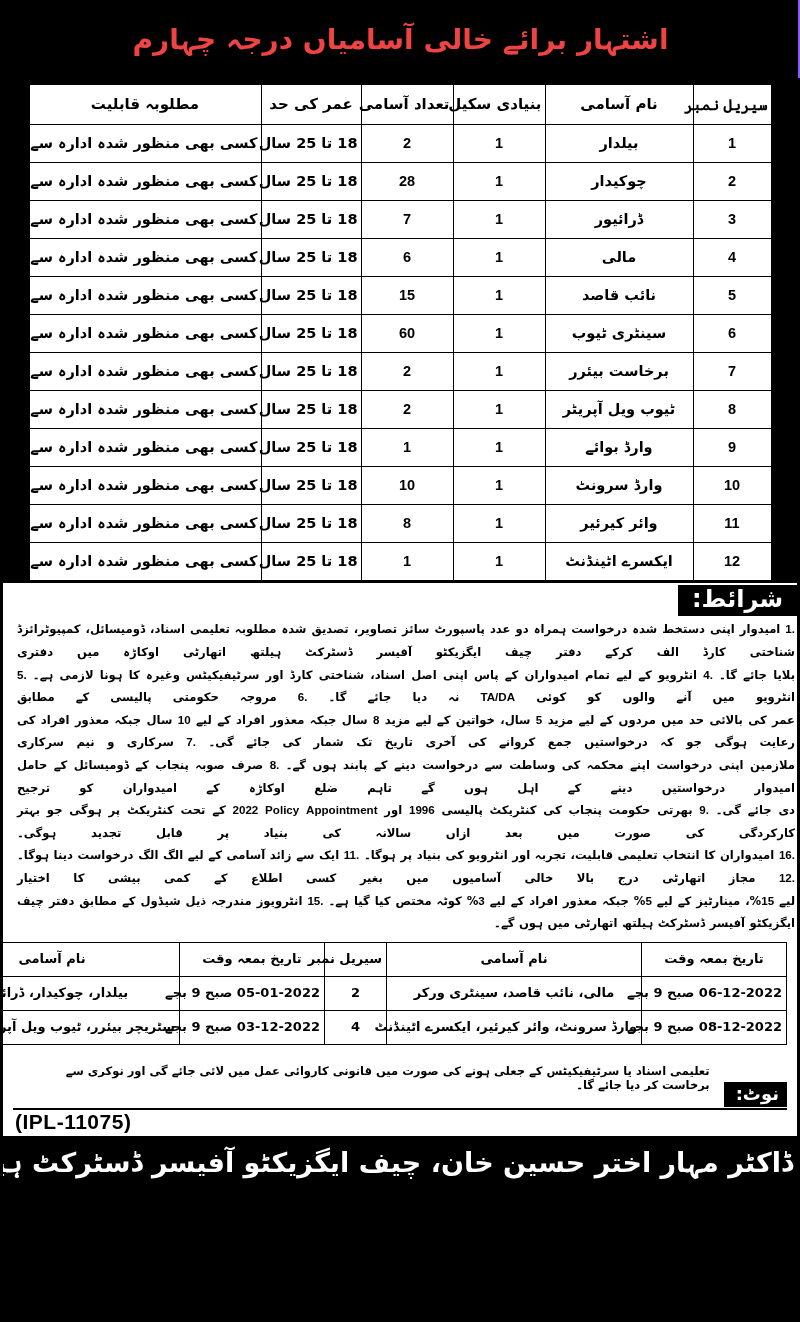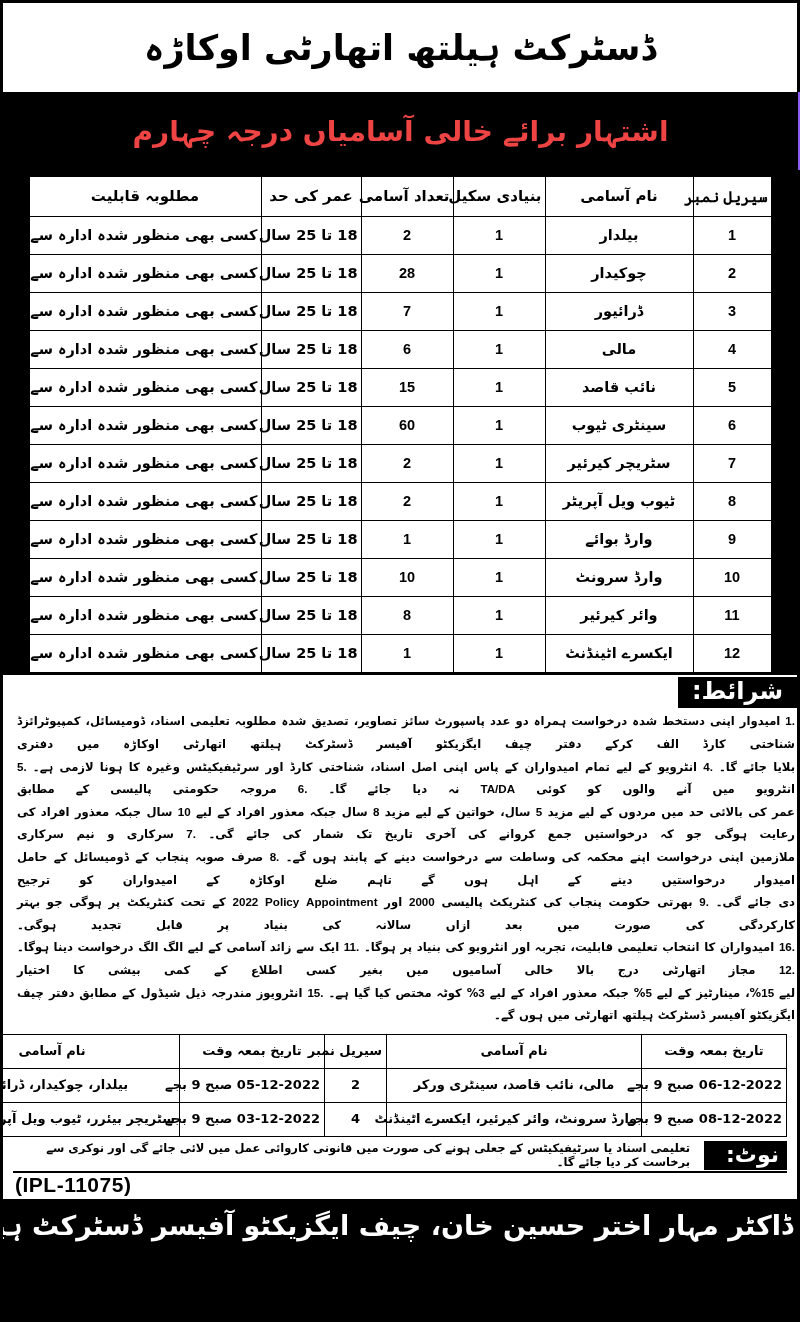--- a/index.html
+++ b/index.html
@@ -177,26 +177,27 @@
   }
   .note-row {
     display: flex;
     align-items: stretch;
     border-bottom: 2px solid #000;
     padding-bottom: 1px;
   }
   .note-label {
     background: #000;
     color: #fff;
-    font-size: 22px;
-    font-weight: bold;
-    padding: 1px 8px 3px 22px;
+    font-size: 18px;
+    font-weight: bold;
+    padding: 1px 8px 3px 12px;
     white-space: nowrap;
     display: flex;
     align-items: center;
+    margin-top: 33px;
   }
   .note-text {
     font-size: 11.5px;
     font-weight: bold;
     display: flex;
     align-items: center;
     padding: 0 14px;
     flex: 1;
     justify-content: center;
   }
@@ -233,23 +234,20 @@
     line-height: 1.25;
     white-space: nowrap;
     padding: 6px 4px 0 4px;
   }
 </style>
 </head>
 <body>
 
 <div class="page">
 
-  <div class="masthead">
-    <div class="masthead-title">ڈسٹرکٹ ہیلتھ اتھارٹی اوکاڑہ</div>
-  </div>
 
   <div class="subhead">
     <div class="subhead-title">اشتہار برائے خالی آسامیاں درجہ چہارم</div>
   </div>
 
   <div class="table-wrap">
     <table class="vac">
       <colgroup>
         <col class="col-sr">
           <col class="col-name">
@@ -312,21 +310,21 @@
           <tr>
             <td class="num">6</td>
             <td>سینٹری ٹیوب</td>
             <td class="num">1</td>
             <td class="num">60</td>
             <td>18 تا 25 سال</td>
             <td class="qual">کسی بھی منظور شدہ ادارہ سے پرائمری پاس سرٹیفیکیٹ</td>
           </tr>
           <tr>
             <td class="num">7</td>
-            <td>سٹریچر کیرئیر</td>
+            <td>برخاست بیئرر</td>
             <td class="num">1</td>
             <td class="num">2</td>
             <td>18 تا 25 سال</td>
             <td class="qual">کسی بھی منظور شدہ ادارہ سے مڈل پاس سرٹیفیکیٹ</td>
           </tr>
           <tr>
             <td class="num">8</td>
             <td>ٹیوب ویل آپریٹر</td>
             <td class="num">1</td>
             <td class="num">2</td>
@@ -371,21 +369,21 @@
 
   <div class="cond-section">
     <div class="cond-head-row">
       <div class="cond-head">شرائط:</div>
     </div>
     <div class="cond-body">
         <div><span class="lat">1.</span> امیدوار اپنی دستخط شدہ درخواست ہمراہ دو عدد پاسپورٹ سائز تصاویر، تصدیق شدہ مطلوبہ تعلیمی اسناد، ڈومیسائل، کمپیوٹرائزڈ شناختی کارڈ الف کرکے دفتر چیف ایگزیکٹو آفیسر ڈسٹرکٹ ہیلتھ اتھارٹی اوکاڑہ میں دفتری</div>
         <div>بلایا جائے گا۔ <span class="lat">4.</span> انٹرویو کے لیے تمام امیدواران کے پاس اپنی اصل اسناد، شناختی کارڈ اور سرٹیفیکیٹس وغیرہ کا ہونا لازمی ہے۔ <span class="lat">5.</span> انٹرویو میں آنے والوں کو کوئی <span class="lat">TA/DA</span> نہ دیا جائے گا۔ <span class="lat">6.</span> مروجہ حکومتی پالیسی کے مطابق</div>
         <div>عمر کی بالائی حد میں مردوں کے لیے مزید <span class="lat">5</span> سال، خواتین کے لیے مزید <span class="lat">8</span> سال جبکہ معذور افراد کے لیے <span class="lat">10</span> سال جبکہ معذور افراد کی رعایت ہوگی جو کہ درخواستیں جمع کروانے کی آخری تاریخ تک شمار کی جائے گی۔ <span class="lat">7.</span> سرکاری و نیم سرکاری</div>
         <div>ملازمین اپنی درخواست اپنے محکمہ کی وساطت سے درخواست دینے کے پابند ہوں گے۔ <span class="lat">8.</span> صرف صوبہ پنجاب کے ڈومیسائل کے حامل امیدوار درخواستیں دینے کے اہل ہوں گے تاہم ضلع اوکاڑہ کے امیدواران کو ترجیح</div>
-        <div>دی جائے گی۔ <span class="lat">9.</span> بھرتی حکومت پنجاب کی کنٹریکٹ پالیسی <span class="lat">2000</span> اور <span class="lat">Appointment</span> <span class="lat">Policy</span> <span class="lat">2022</span> کے تحت کنٹریکٹ پر ہوگی جو بہتر کارکردگی کی صورت میں بعد ازاں سالانہ کی بنیاد پر قابل تجدید ہوگی۔</div>
+        <div>دی جائے گی۔ <span class="lat">9.</span> بھرتی حکومت پنجاب کی کنٹریکٹ پالیسی <span class="lat">1996</span> اور <span class="lat">Appointment</span> <span class="lat">Policy</span> <span class="lat">2022</span> کے تحت کنٹریکٹ پر ہوگی جو بہتر کارکردگی کی صورت میں بعد ازاں سالانہ کی بنیاد پر قابل تجدید ہوگی۔</div>
         <div><span class="lat">16.</span> امیدواران کا انتخاب تعلیمی قابلیت، تجربہ اور انٹرویو کی بنیاد پر ہوگا۔ <span class="lat">11.</span> ایک سے زائد آسامی کے لیے الگ الگ درخواست دینا ہوگا۔ <span class="lat">12.</span> مجاز اتھارٹی درج بالا خالی آسامیوں میں بغیر کسی اطلاع کے کمی بیشی کا اختیار</div>
         <div style="text-align-last: right;">لیے <span class="lat">15</span>%، مینارٹیز کے لیے <span class="lat">5</span>% جبکہ معذور افراد کے لیے <span class="lat">3</span>% کوٹہ مختص کیا گیا ہے۔ <span class="lat">15.</span> انٹرویوز مندرجہ ذیل شیڈول کے مطابق دفتر چیف ایگزیکٹو آفیسر ڈسٹرکٹ ہیلتھ اتھارٹی میں ہوں گے۔</div>
       </div>
   </div>
 
   <div class="sched-wrap">
     <table class="sched">
       <colgroup>
         <col class="s-date">
           <col class="s-name">
@@ -401,21 +399,21 @@
           <th>تاریخ بمعہ وقت</th>
           <th>نام آسامی</th>
 
         </tr>
       </thead>
       <tbody>
           <tr>
             <td class="s-date-cell">06-12-2022 صبح 9 بجے</td>
             <td class="s-name-cell">مالی، نائب قاصد، سینٹری ورکر</td>
             <td>2</td>
-            <td class="s-date-cell">05-12-2022 صبح 9 بجے</td>
+            <td class="s-date-cell">05-01-2022 صبح 9 بجے</td>
             <td class="s-name-cell">بیلدار، چوکیدار، ڈرائیور،</td>
           </tr>
           <tr>
             <td class="s-date-cell">08-12-2022 صبح 9 بجے</td>
             <td class="s-name-cell">وارڈ سرونٹ، وائر کیرئیر، ایکسرے اٹینڈنٹ</td>
             <td>4</td>
             <td class="s-date-cell">03-12-2022 صبح 9 بجے</td>
             <td class="s-name-cell">سٹریچر بیئرر، ٹیوب ویل آپریٹر، وارڈ بوائے</td>
           </tr>
         </tbody>

